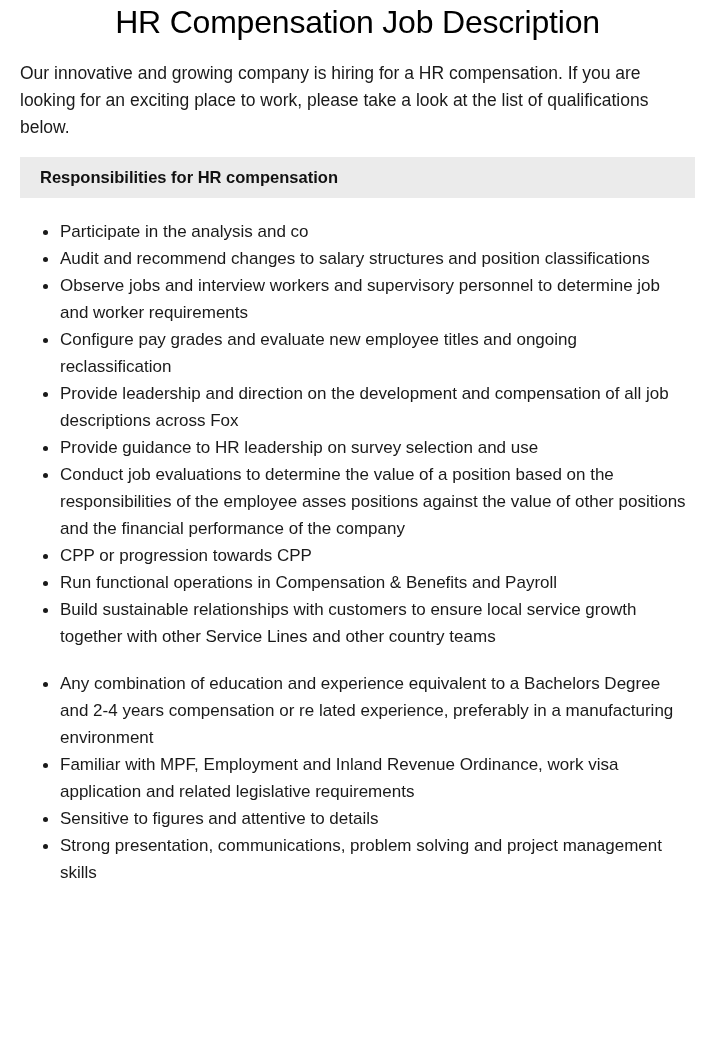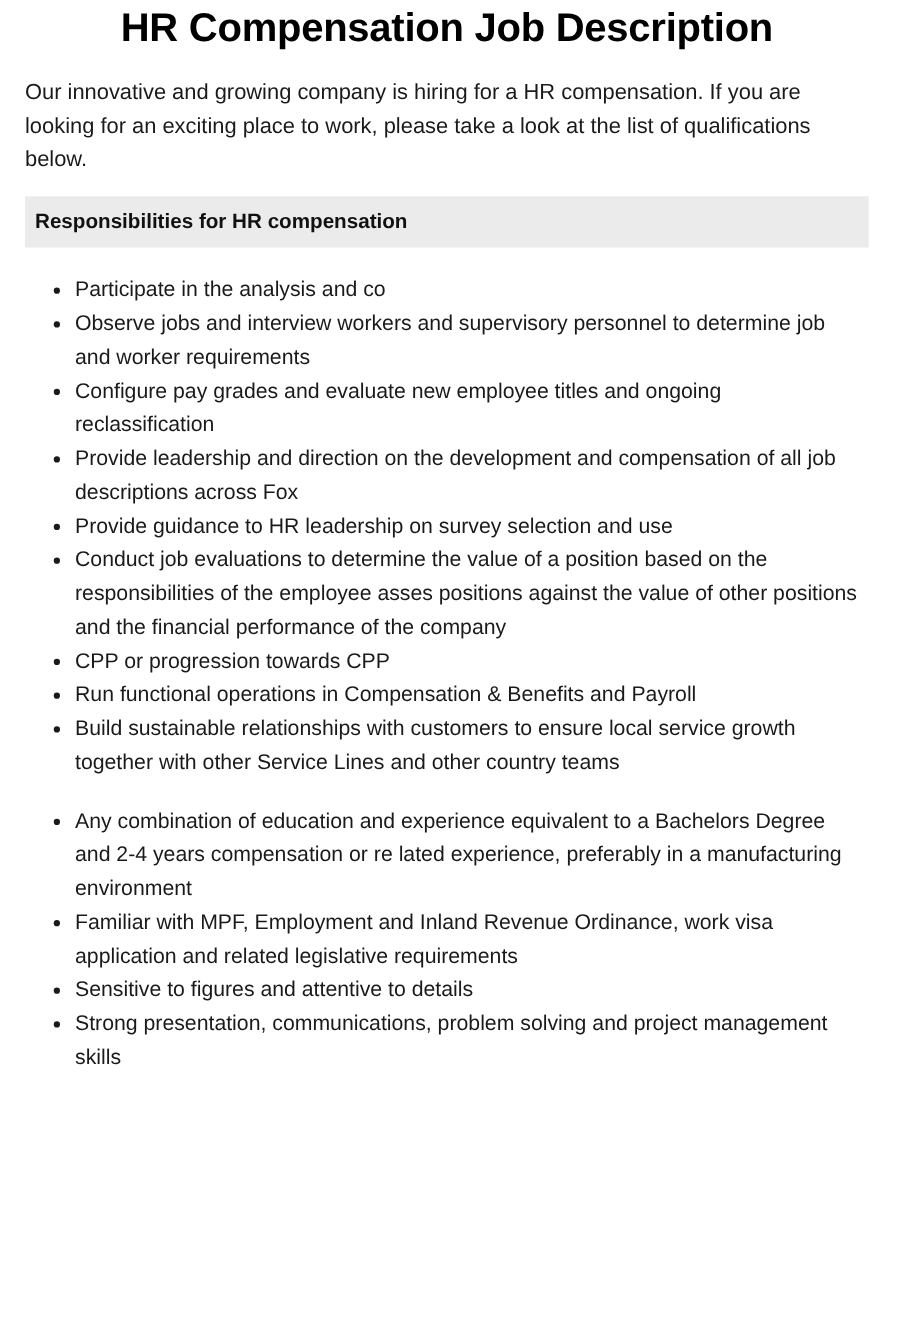--- a/index.html
+++ b/index.html
@@ -21,37 +21,37 @@
       box-sizing: border-box;
       padding: 0 25px 0 20px;
     }
     h1.title {
       margin: 0;
       padding-top: 2px;
       height: 54px;
       line-height: 40px;
       text-align: center;
       font-size: 32px;
-      font-weight: bold;
+      font-weight: normal;
       color: #000000;
       letter-spacing: -0.2px;
     }
     p.intro {
       margin: 0;
       font-size: 17.5px;
       line-height: 27px;
       color: #1a1a1a;
       padding-top: 4px;
     }
     .section-header {
       margin-top: 16px;
       background: #ebebeb;
       height: 41px;
       box-sizing: border-box;
-      padding-left: 8px;
+      padding-left: 20px;
       display: flex;
       align-items: center;
       font-size: 16.5px;
       font-weight: bold;
       color: #111111;
       width: 675px;
     }
     ul.items {
       margin: 0;
       padding: 20px 0 0 40px;
@@ -81,20 +81,21 @@
 </head>
 <body>
 
 <div class="page">
   <h1 class="title">HR Compensation Job Description</h1>
   <p class="intro">Our innovative and growing company is hiring for a HR compensation. If you are looking for an exciting place to work, please take a look at the list of qualifications below.</p>
 
   <div class="section-header">Responsibilities for HR compensation</div>
   <ul class="items">
     <li>Participate in the analysis and co</li>
+    <li>Audit and recommend changes to salary structures and position classifications</li>
     <li>Observe jobs and interview workers and supervisory personnel to determine job and worker requirements</li>
     <li>Configure pay grades and evaluate new employee titles and ongoing reclassification</li>
     <li>Provide leadership and direction on the development and compensation of all job descriptions across Fox</li>
     <li>Provide guidance to HR leadership on survey selection and use</li>
     <li>Conduct job evaluations to determine the value of a position based on the responsibilities of the employee asses positions against the value of other positions and the financial performance of the company</li>
     <li>CPP or progression towards CPP</li>
     <li>Run functional operations in Compensation &amp; Benefits and Payroll</li>
     <li>Build sustainable relationships with customers to ensure local service growth together with other Service Lines and other country teams</li>
   </ul>
 

